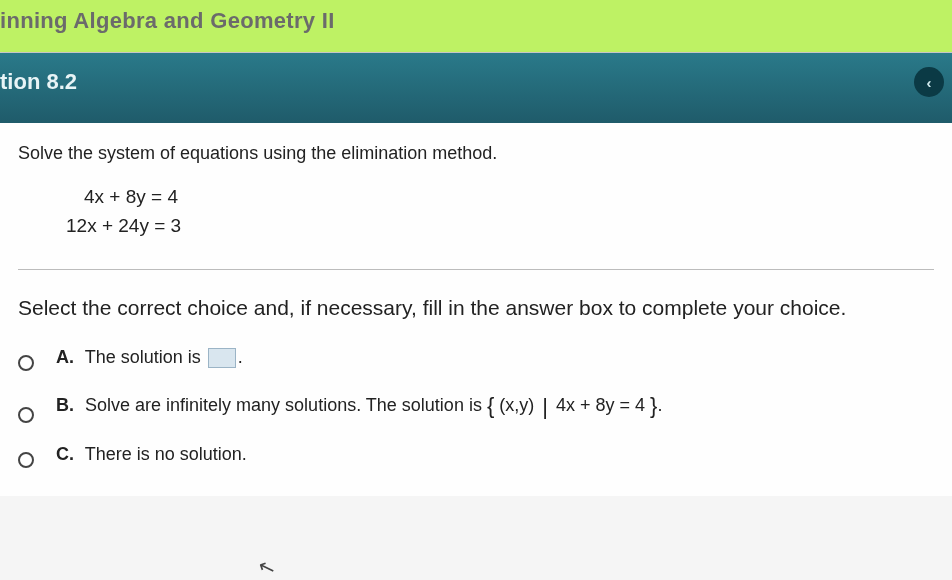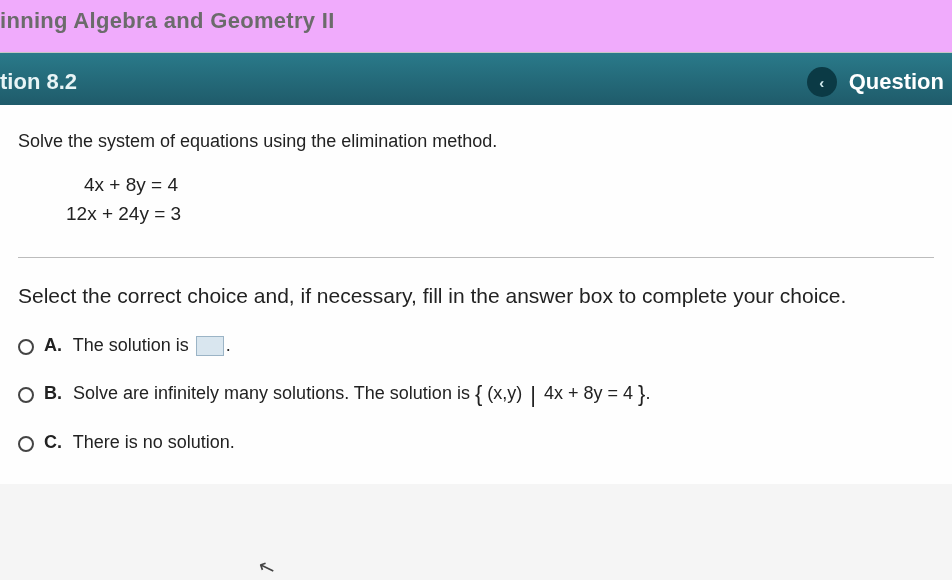--- a/index.html
+++ b/index.html
@@ -10,36 +10,36 @@
     body {
       font-family: Arial, Helvetica, sans-serif;
       background: #f5f5f5;
       width: 952px;
       height: 580px;
       overflow: hidden;
       color: #333;
     }
     .course-header {
       padding: 8px 0 18px 0;
-      background: #f0abfc;
+      background: #bef264;
       border-bottom: 1px solid #ccc;
     }
     .course-title {
       font-size: 22px;
       font-weight: bold;
       color: #6b6b6b;
       letter-spacing: 0.3px;
     }
     .section-bar {
       background: linear-gradient(#2a7a8a, #1f5b6a);
       color: #fff;
       display: flex;
       align-items: center;
       justify-content: space-between;
-      padding: 14px 8px 8px 0;
+      padding: 14px 8px 26px 0;
       box-shadow: 0 2px 4px rgba(0,0,0,0.25);
       gap: 12px;
     }
     .section-label {
       font-size: 22px;
       font-weight: bold;
       color: #e8f4f6;
     }
     .section-right {
       display: flex;
@@ -58,21 +58,21 @@
       font-size: 15px;
       font-weight: bold;
       cursor: pointer;
     }
     .question-label {
       font-size: 22px;
       font-weight: bold;
       color: #fff;
     }
     .content {
-      padding: 26px 18px 10px 18px;
+      padding: 20px 18px 10px 18px;
       background: #fefefe;
     }
     .prompt {
       font-size: 18px;
       color: #222;
       margin-bottom: 18px;
     }
     .equations {
       margin-left: 48px;
       font-size: 19px;
@@ -85,22 +85,22 @@
       border-top: 1px solid #bcbcbc;
       margin: 8px 0 26px 0;
     }
     .instruction {
       font-size: 21px;
       color: #222;
       margin-bottom: 24px;
     }
     .choice {
       display: flex;
-      align-items: center;
-      gap: 10px;
+      align-items: flex-end;
+      gap: 22px;
       margin-bottom: 18px;
       font-size: 18px;
       color: #222;
     }
     .radio {
       width: 16px;
       height: 16px;
       border: 2px solid #444;
       border-radius: 50%;
       margin-top: 3px;
@@ -156,21 +156,20 @@
 <div class="course-header">
   <div class="course-title">inning Algebra and Geometry II</div>
 </div>
 
 <div class="section-bar">
   <div class="section-label">tion 8.2</div>
   <div class="section-right">
     <div class="nav-back">
       <span>‹</span>
     </div>
-    <div class="question-label">Question</div>
   </div>
 </div>
 
 <div class="content">
   <div class="prompt">Solve the system of equations using the elimination method.</div>
 
   <div class="equations">
     <div style="padding-left:18px;">4x + 8y = 4</div>
     <div>12x + 24y = 3</div>
   </div>

